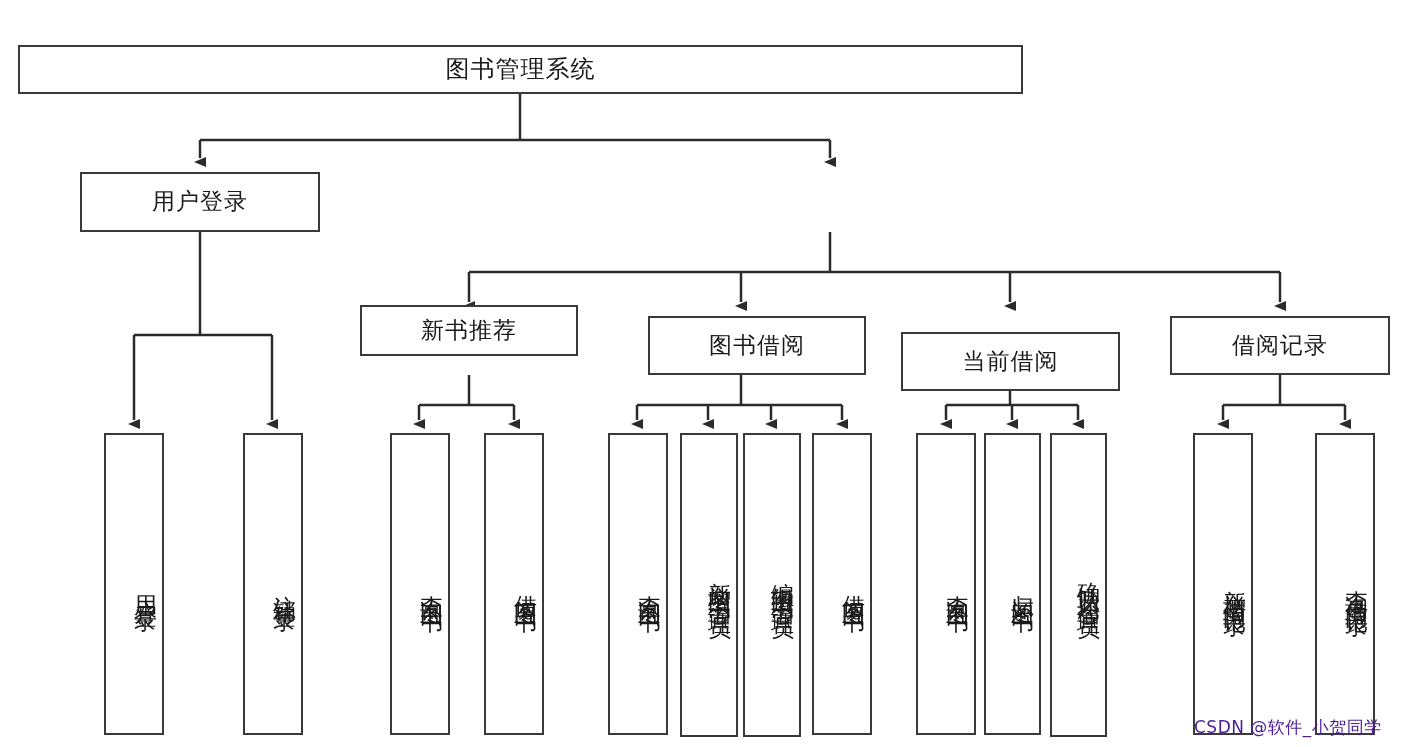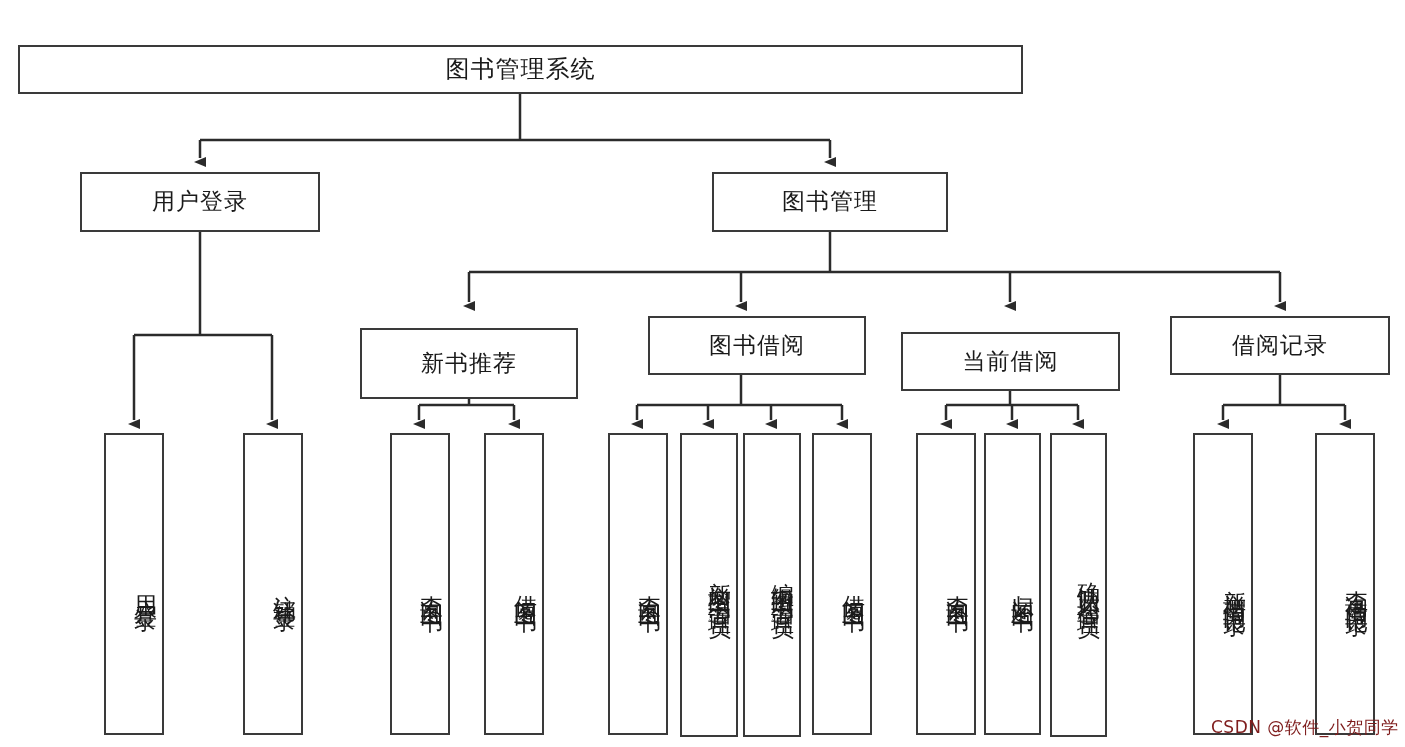--- a/index.html
+++ b/index.html
@@ -60,25 +60,24 @@
     text-orientation: upright;
     white-space: nowrap;
     display: block;
   }
   .node.vert.tall {
     padding-top: 3px;
   }
   .watermark {
     position: absolute;
     font-size: 17px;
-    color: #7f1d1d;
+    color: #4c1d95;
     letter-spacing: 0.5px;
     white-space: nowrap;
     font-family: "DejaVu Sans", "Liberation Sans", sans-serif;
-    padding-left: 17px;
   }
 </style>
 </head>
 <body>
 
 <div id="canvas">
 
   <svg class="edges" viewBox="0 0 1405 747" xmlns="http://www.w3.org/2000/svg">
     <defs>
       <marker id="arrowhead" markerWidth="10" markerHeight="12" refX="1" refY="6" orient="auto" markerUnits="userSpaceOnUse">
@@ -129,25 +128,22 @@
     </g>
   </svg>
 
   <div class="node horiz root" style="left:18px; top:17px; width:1005px; height:49px;">
     <span>图书管理系统</span>
   </div>
 
   <div class="node horiz" style="left:80px; top:172px; width:240px; height:60px;">
     <span>用户登录</span>
   </div>
-  <div class="node horiz" style="left:712px; top:172px; width:236px; height:60px;">
-    <span>图书管理</span>
-  </div>
-
-  <div class="node horiz" style="left:360px; top:328px; width:218px; height:71px;">
+
+  <div class="node horiz" style="left:360px; top:305px; width:218px; height:51px;">
     <span>新书推荐</span>
   </div>
   <div class="node horiz" style="left:648px; top:316px; width:218px; height:59px;">
     <span>图书借阅</span>
   </div>
   <div class="node horiz" style="left:901px; top:332px; width:219px; height:59px;">
     <span>当前借阅</span>
   </div>
   <div class="node horiz" style="left:1170px; top:316px; width:220px; height:59px;">
     <span>借阅记录</span>

